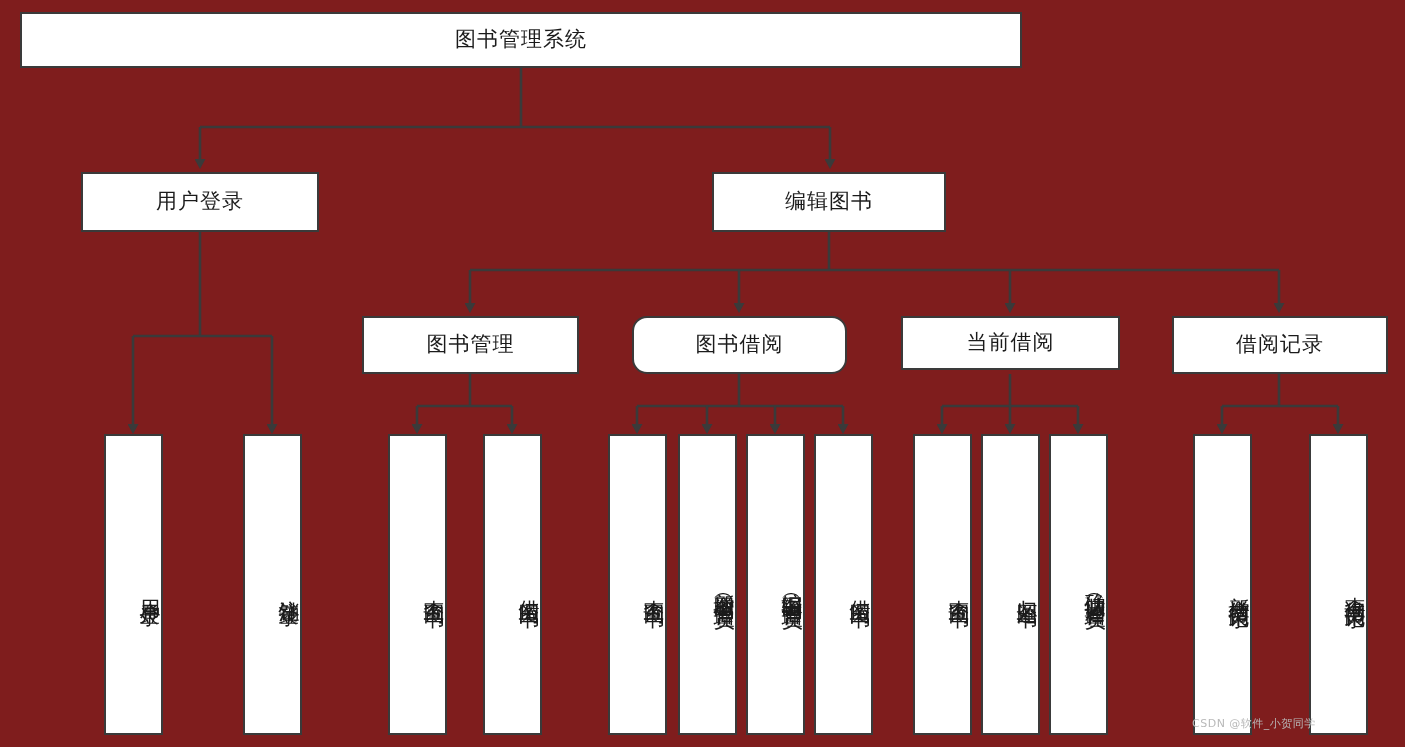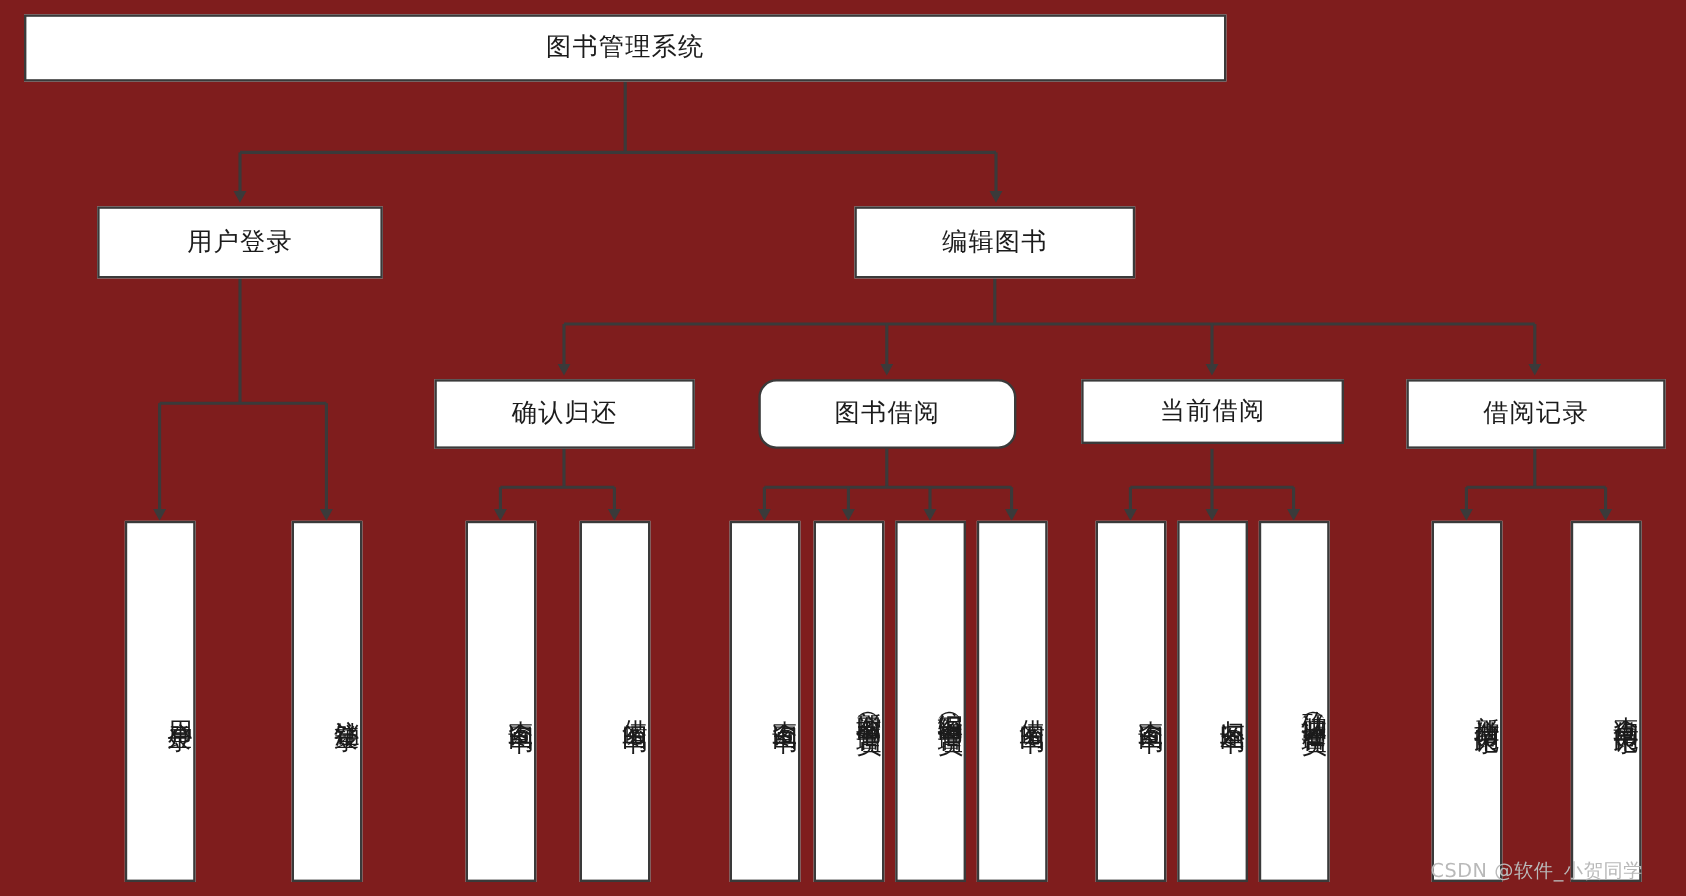--- a/index.html
+++ b/index.html
@@ -50,21 +50,21 @@
     justify-content: center;
   }
   .node.vert .label {
     writing-mode: vertical-rl;
     text-orientation: upright;
     display: block;
     white-space: nowrap;
   }
   .watermark {
     position: absolute;
-    font-size: 16px;
+    font-size: 11px;
     color: #b9b9b9;
     white-space: nowrap;
     letter-spacing: 0.5px;
   }
 </style>
 </head>
 <body>
 
 <div id="canvas">
 
@@ -123,21 +123,21 @@
   </div>
 
   <div class="node horiz" style="left:81px; top:172px; width:238px; height:60px;">
     <span class="label">用户登录</span>
   </div>
   <div class="node horiz" style="left:712px; top:172px; width:234px; height:60px;">
     <span class="label">编辑图书</span>
   </div>
 
   <div class="node horiz" style="left:362px; top:316px; width:217px; height:58px;">
-    <span class="label">确认归还</span>
+    <span class="label">图书管理</span>
   </div>
   <div class="node horiz" style="left:632px; top:316px; width:215px; height:58px;border-radius:15px;">
     <span class="label">图书借阅</span>
   </div>
   <div class="node horiz" style="left:901px; top:316px; width:219px; height:54px;">
     <span class="label">当前借阅</span>
   </div>
   <div class="node horiz" style="left:1172px; top:316px; width:216px; height:58px;">
     <span class="label">借阅记录</span>
   </div>

